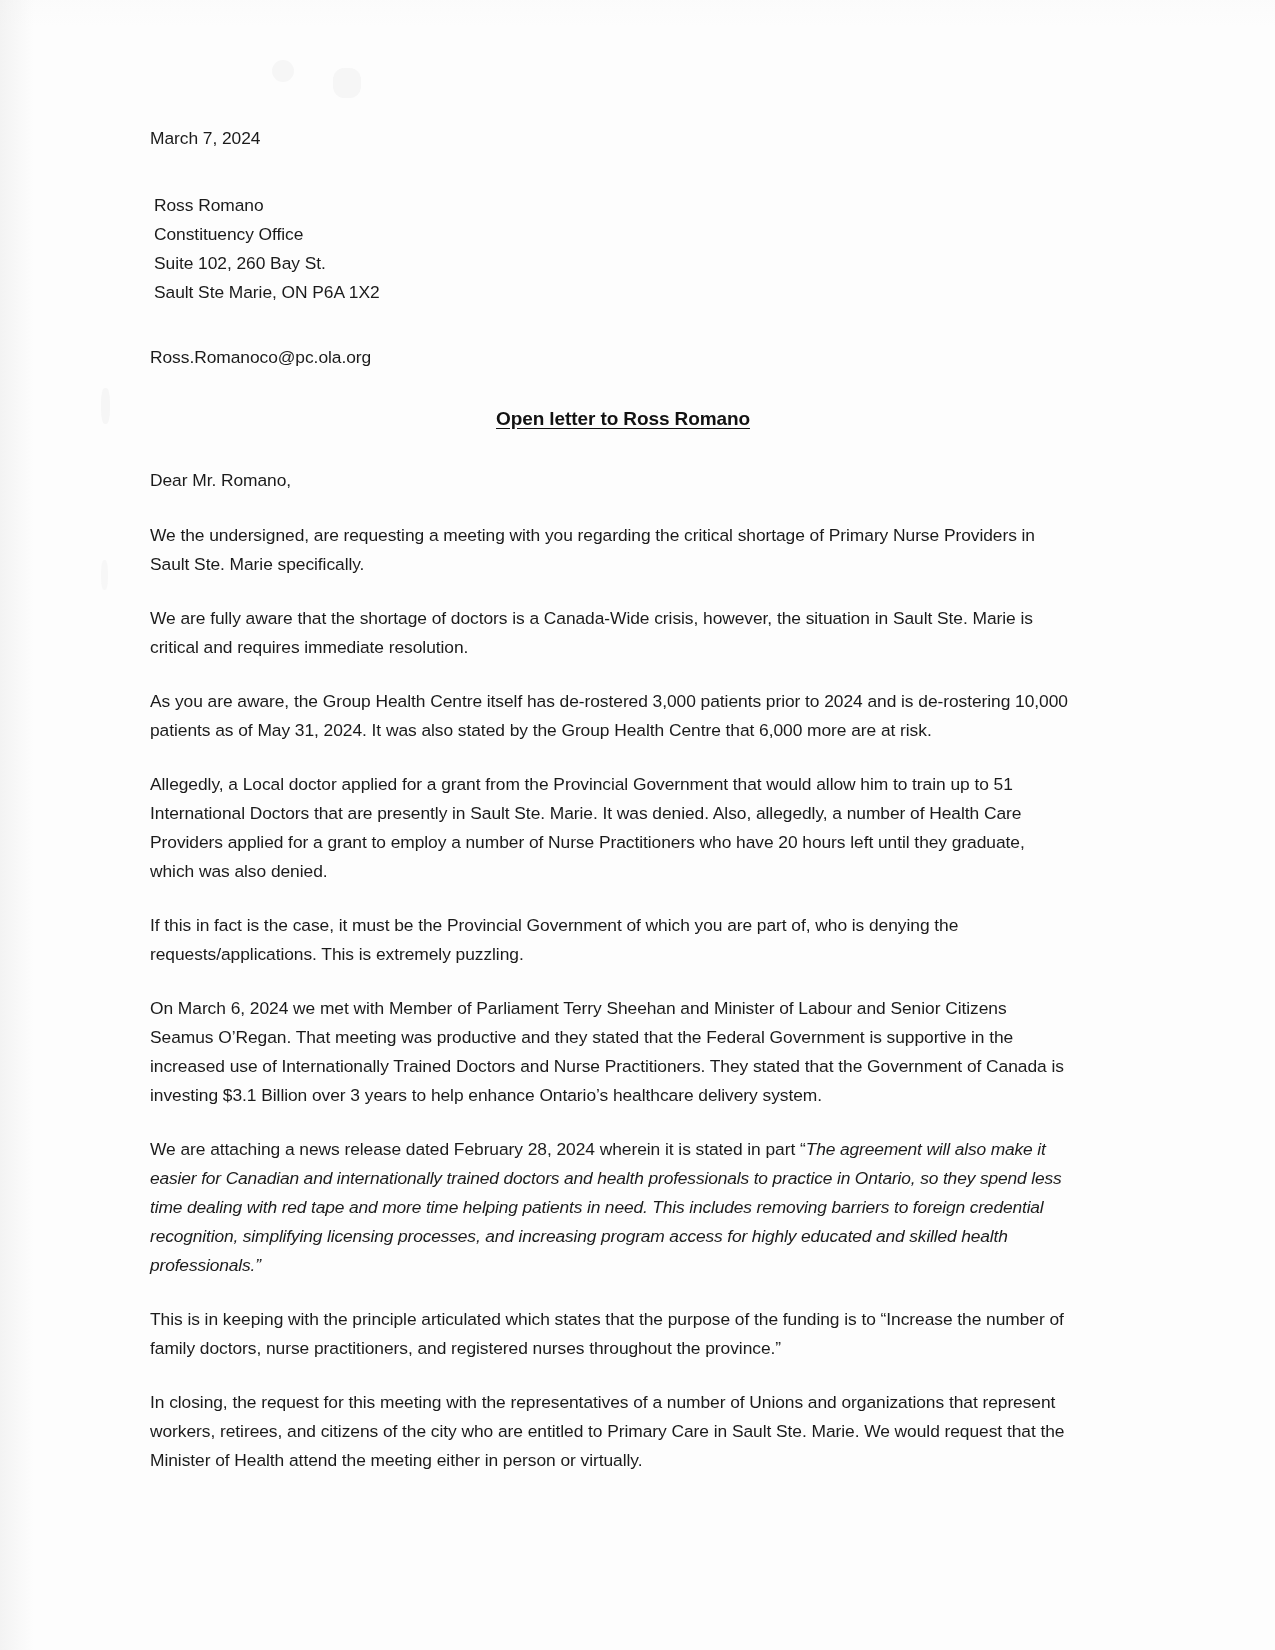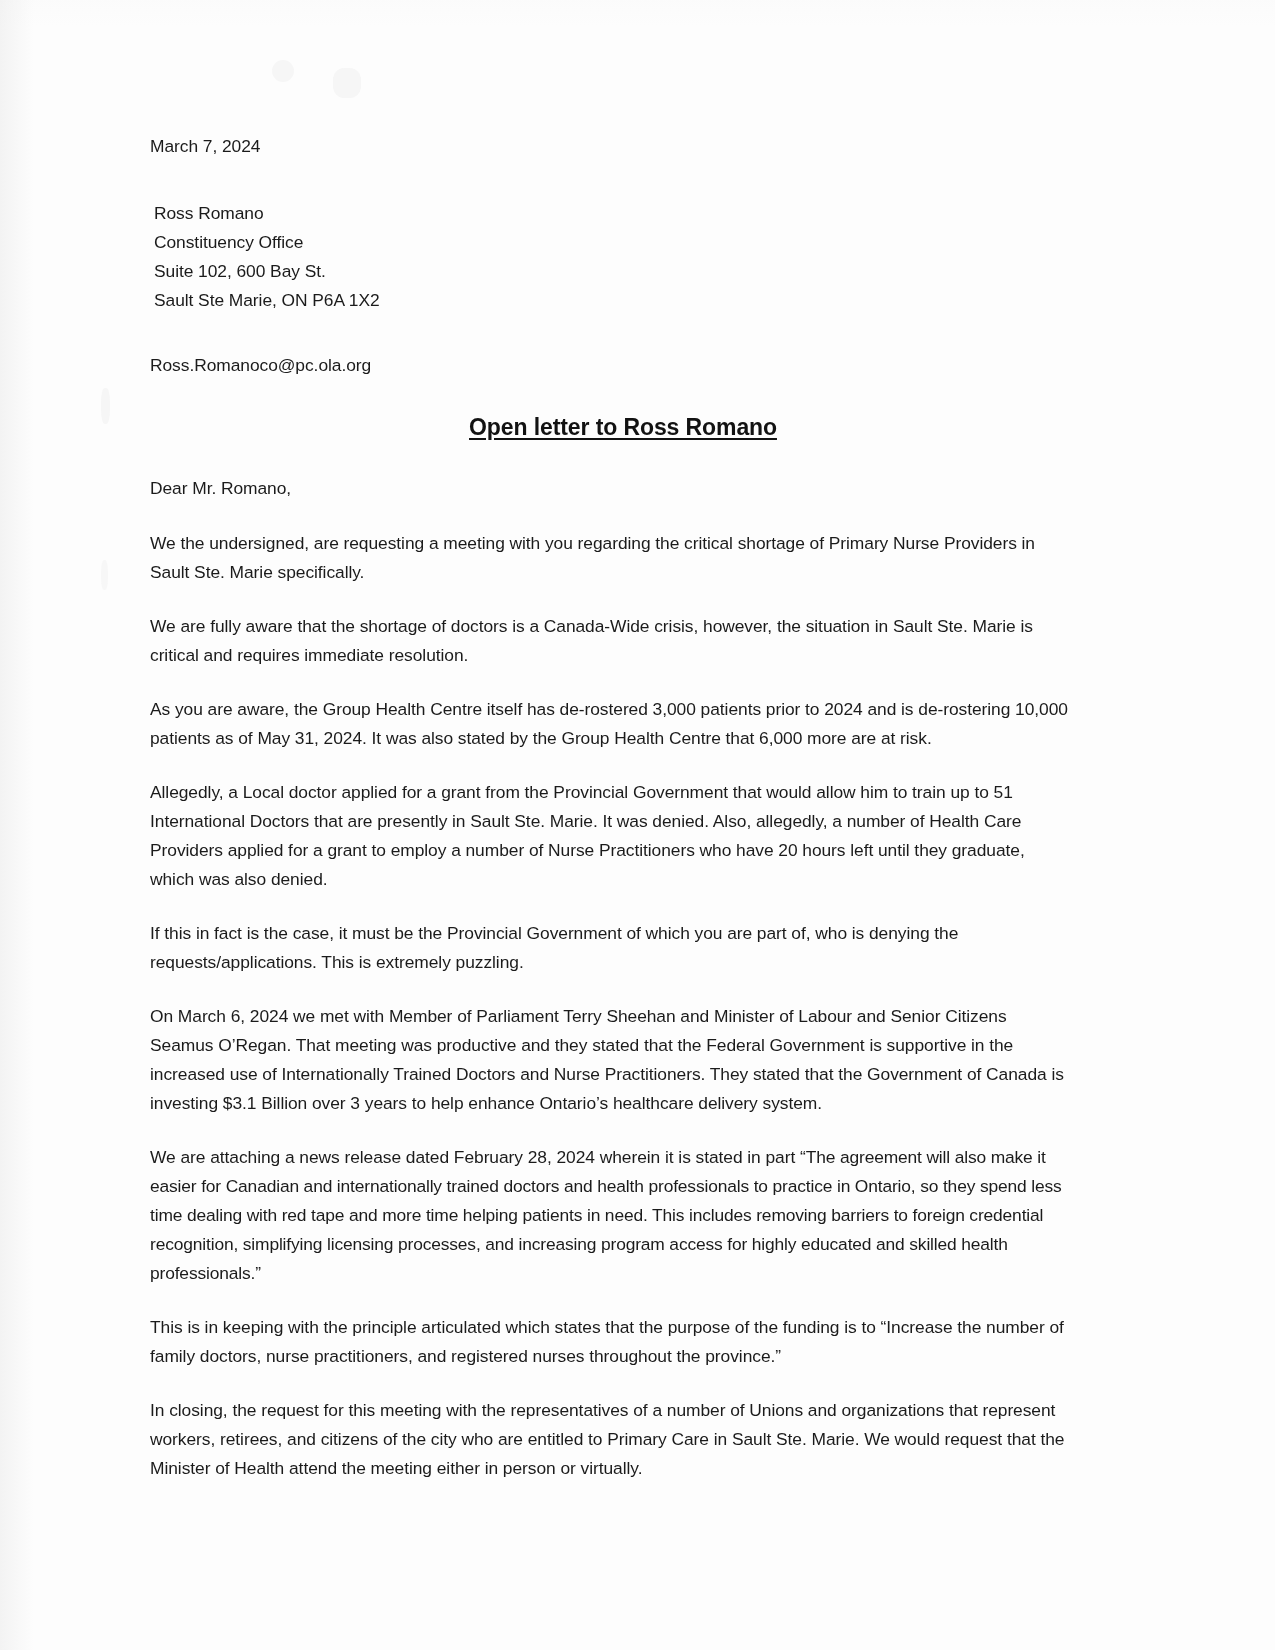--- a/index.html
+++ b/index.html
@@ -32,21 +32,21 @@
     pointer-events: none;
   }
   .smudge.s1 { left: 333px; top: 68px;  width: 28px;  height: 30px; border-radius: 40%; opacity:.38; }
   .smudge.s2 { left: 101px; top: 388px; width: 9px;   height: 36px; border-radius: 40%; opacity:.32; }
   .smudge.s3 { left: 101px; top: 560px; width: 7px;   height: 30px; border-radius: 40%; opacity:.28; }
   .smudge.s4 { left: 272px; top: 60px;  width: 22px;  height: 22px; border-radius: 50%; opacity:.30; }
 
   .content {
     position: absolute;
     left: 150px;
-    top: 132px;
+    top: 124px;
     width: 920px;
   }
 
   
   .date,
   .addr-line,
   .email,
   .salutation,
   .para {
     font-size: 17.4px;
@@ -63,38 +63,39 @@
   .email { margin: 0 0 34px 0; }
 
   .title-wrap {
     text-align: center;
     margin: 0 0 34px 0;
     
     padding-left: 26px;
   }
   .title {
     display: inline-block;
-    font-size: 23px;
+    font-size: 19px;
     font-weight: bold;
     line-height: 26px;
     text-decoration: underline;
     text-underline-offset: 3px;
     letter-spacing: -0.1px;
     color: #121212;
   }
 
   .salutation { margin: 0 0 26px 0; }
 
   .para {
     margin: 0 0 25px 0;
     text-align: left;
   }
   .para:last-child { margin-bottom: 15px; }
 
   .quote-italic {
+    font-style: italic;
     letter-spacing: -0.15px;
   }
 
   
   .content { -webkit-font-smoothing: none; }
 </style>
 </head>
 <body>
 
 <div class="page">
@@ -104,21 +105,21 @@
   <div class="smudge s2"></div>
   <div class="smudge s3"></div>
 
   <div class="content">
 
     <p class="date">March 7, 2024</p>
 
     <div class="address">
       <p class="addr-line">Ross Romano</p>
       <p class="addr-line">Constituency Office</p>
-      <p class="addr-line">Suite 102, 600 Bay St.</p>
+      <p class="addr-line">Suite 102, 260 Bay St.</p>
       <p class="addr-line">Sault Ste Marie, ON P6A 1X2</p>
     </div>
 
     <p class="email">Ross.Romanoco@pc.ola.org</p>
 
     <div class="title-wrap">
       <span class="title">Open letter to Ross Romano</span>
     </div>
 
     <p class="salutation">Dear Mr. Romano,</p>

